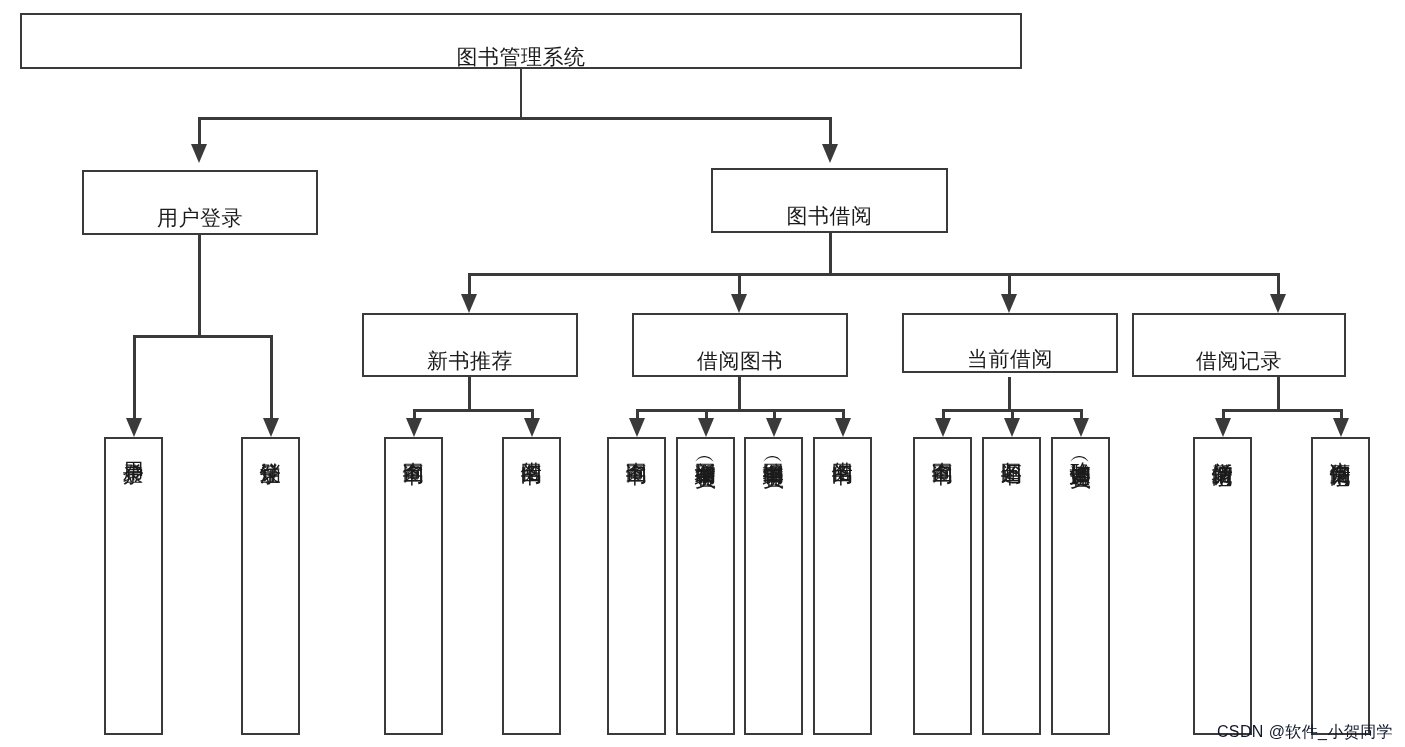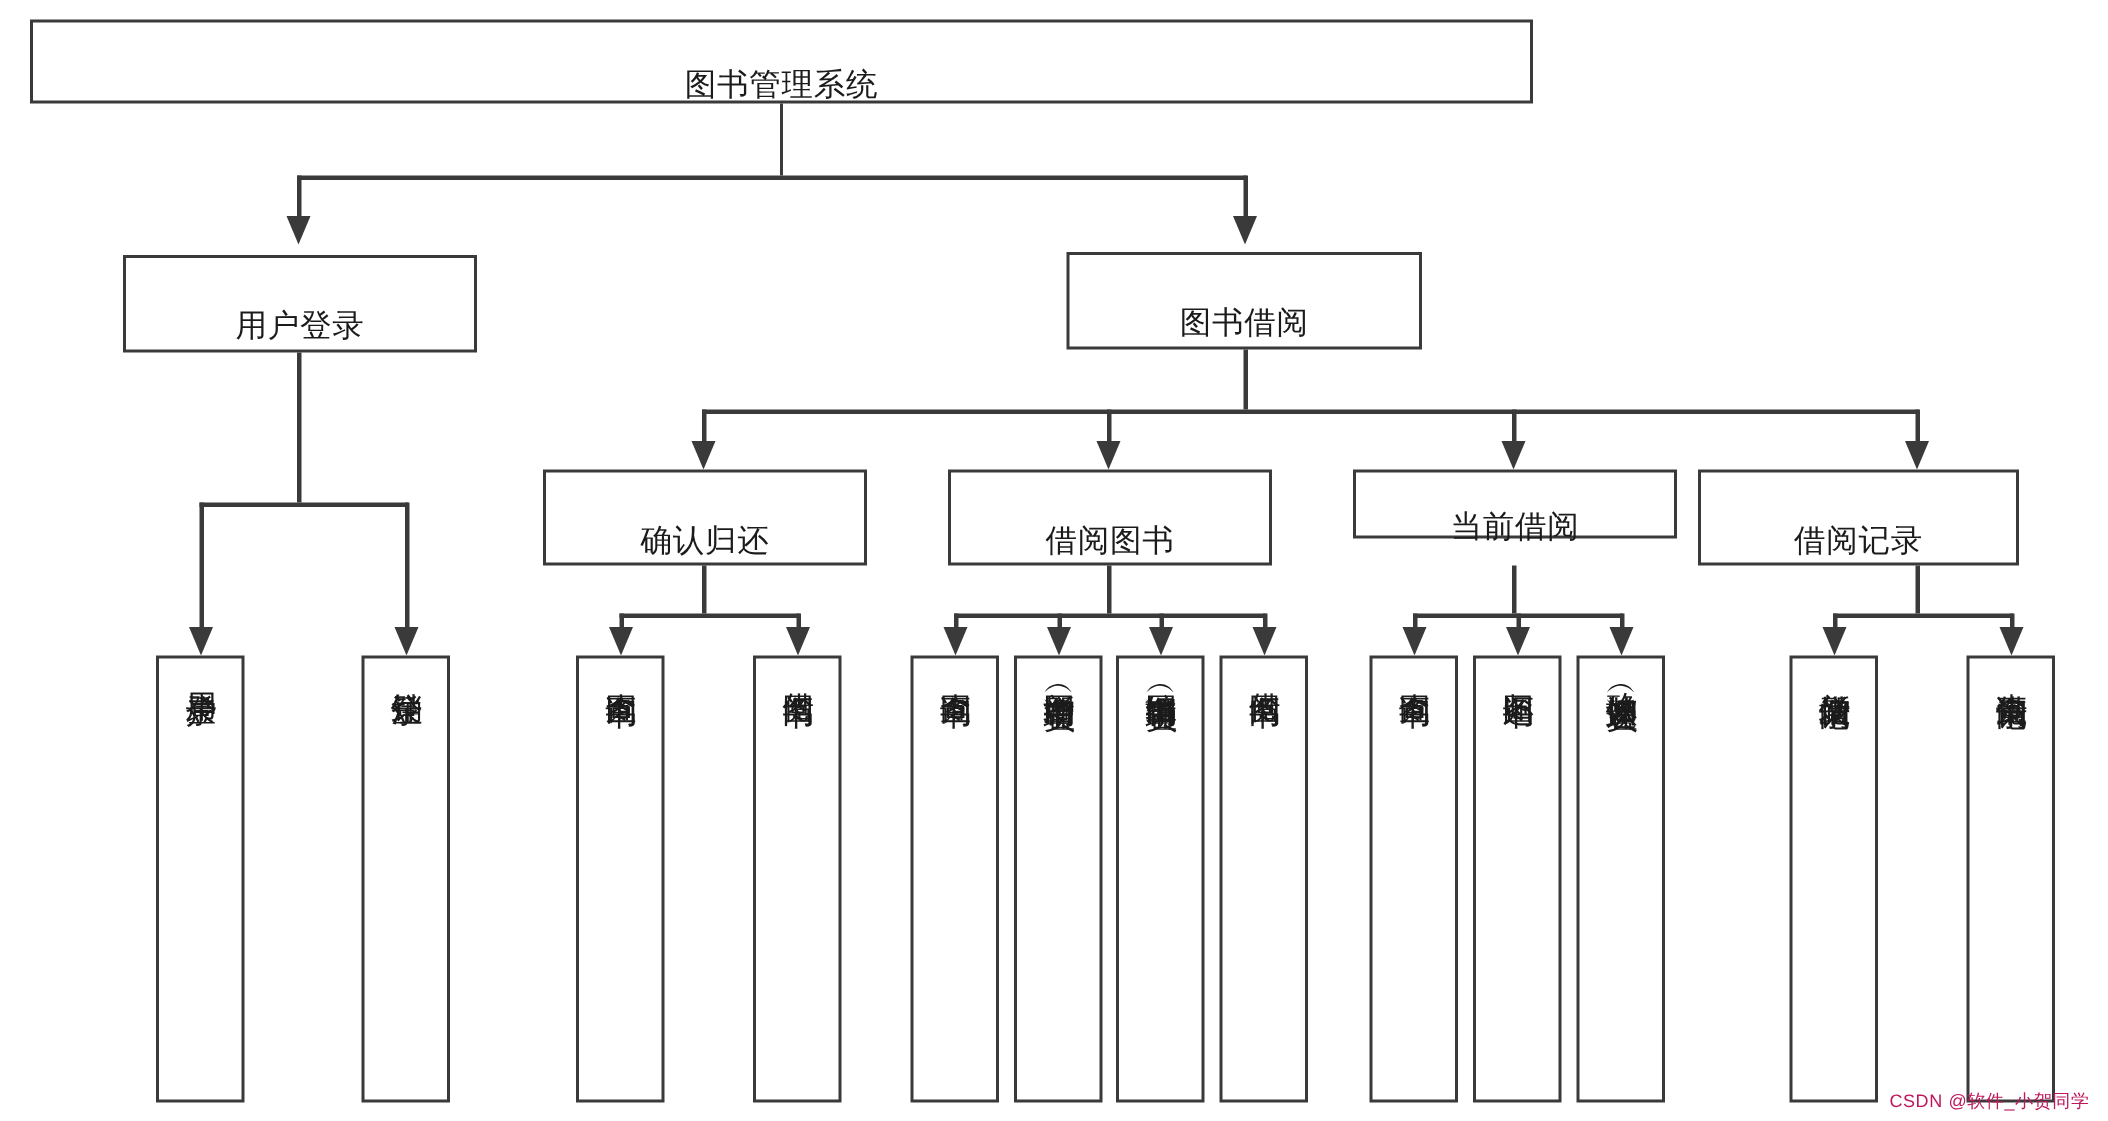--- a/index.html
+++ b/index.html
@@ -67,22 +67,22 @@
     height: 0;
     border-left: 8px solid transparent;
     border-right: 8px solid transparent;
     border-top: 19px solid #3a3a3a;
   }
   
   #watermark {
     position: absolute;
     right: 12px;
     bottom: 4px;
-    font-size: 12px;
-    color: #be185d;
+    font-size: 16px;
+    color: #0f172a;
     letter-spacing: 0.4px;
     white-space: nowrap;
     font-family: "Liberation Sans", "DejaVu Sans", sans-serif;
   }
 </style>
 </head>
 <body>
 
 <div id="canvas">
 
@@ -118,26 +118,26 @@
   <div class="edge v" style="left:468px; top:273px; height:21px;"></div>
   <div class="arrow" style="left:461px; top:294px;"></div>
   <div class="edge v" style="left:738px; top:273px; height:21px;"></div>
   <div class="arrow" style="left:731px; top:294px;"></div>
   <div class="edge v" style="left:1008px; top:273px; height:21px;"></div>
   <div class="arrow" style="left:1001px; top:294px;"></div>
   <div class="edge v" style="left:1277px; top:273px; height:21px;"></div>
   <div class="arrow" style="left:1270px; top:294px;"></div>
 
   <div class="node horizontal" style="left:362px; top:313px; width:216px; height:64px;">
-    <span class="node-label">确认归还</span>
+    <span class="node-label">新书推荐</span>
   </div>
   <div class="node horizontal" style="left:632px; top:313px; width:216px; height:64px;">
     <span class="node-label">借阅图书</span>
   </div>
-  <div class="node horizontal" style="left:902px; top:313px; width:216px; height:46px;">
+  <div class="node horizontal" style="left:902px; top:313px; width:216px; height:60px;">
     <span class="node-label">当前借阅</span>
   </div>
   <div class="node horizontal" style="left:1132px; top:313px; width:214px; height:64px;">
     <span class="node-label">借阅记录</span>
   </div>
 
   <div class="edge v" style="left:468px; top:377px; height:32px;"></div>
   <div class="edge h" style="left:413px; top:409px; width:120px;"></div>
   <div class="edge v" style="left:413px; top:409px; height:9px;"></div>
   <div class="arrow" style="left:406px; top:418px;"></div>

